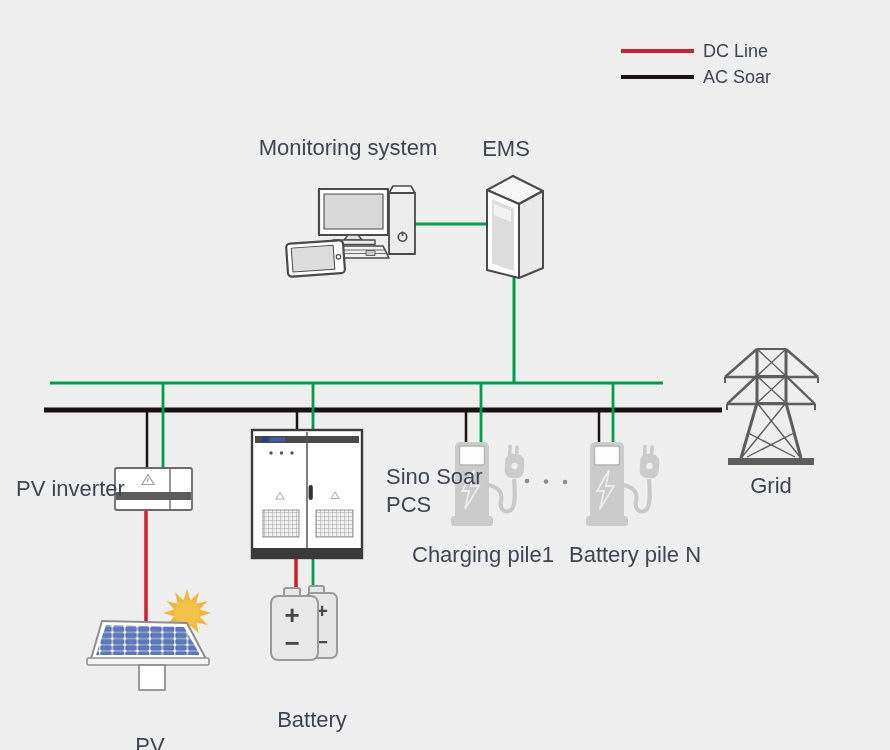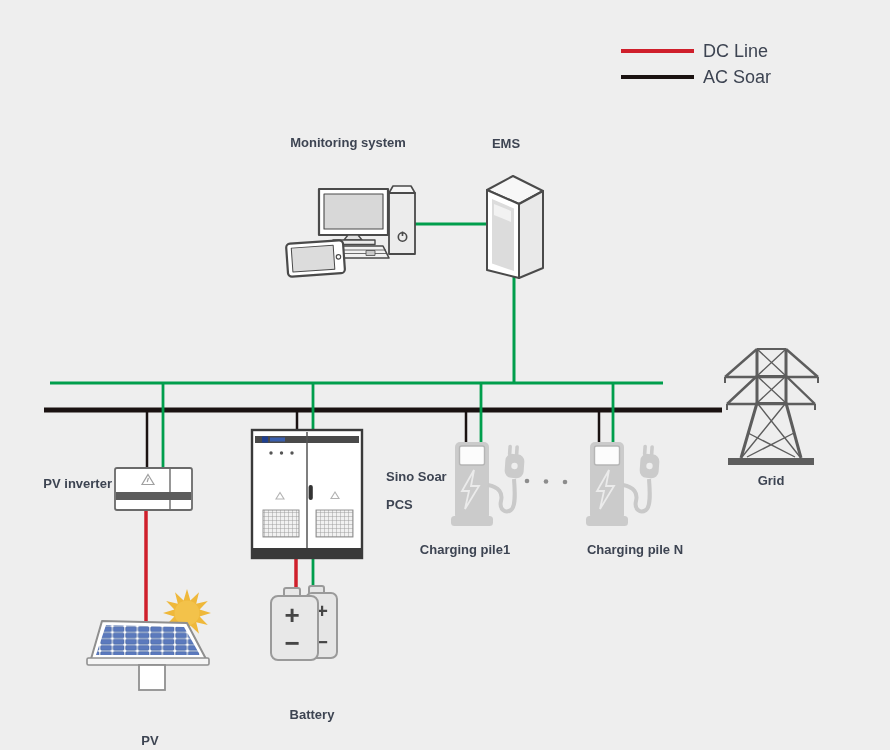--- a/index.html
+++ b/index.html
@@ -11,28 +11,28 @@
   }
   
   .legend{position:absolute;left:621px;top:38px;}
   .legend-row{display:flex;align-items:center;height:26px;}
   .legend-swatch{width:73px;margin-right:9px;flex:0 0 auto;}
   .legend-swatch.dc{height:4px;background:var(--dc_red,#cf1f2b);}
   .legend-swatch.ac{height:4.5px;background:var(--ac_black,#181010);}
   .legend-swatch.comm{height:3.5px;background:var(--comm_green,#009e4c);}
   .legend-label{font-size:18px;font-weight:400;white-space:nowrap;}
   
-  .lbl{position:absolute;font-size:13px;font-weight:700;white-space:nowrap;}
+  .lbl{position:absolute;font-size:22px;font-weight:400;white-space:nowrap;}
   .lbl.center{text-align:center;}
   .lbl.right{text-align:right;}
   .lbl-monitoring{left:258px;top:135px;width:180px;}
   .lbl-ems{left:472px;top:136px;width:68px;}
   .lbl-pvinv{left:16px;top:476px;width:96px;}
   .lbl-pcs{left:386px;top:463px;line-height:28px;}
-  .lbl-pile1{left:400px;top:542px;width:130px;}
+  .lbl-pile1{left:412px;top:542px;width:130px;}
   .lbl-pilen{left:565px;top:542px;width:140px;}
   .lbl-grid{left:738px;top:473px;width:66px;}
   .lbl-pv{left:122px;top:689px;width:56px;margin-top:44px;}
   .lbl-battery{left:269px;top:667px;width:86px;margin-top:40px;}
   
   .comm{stroke:var(--comm_green,#009e4c);}
   .ac{stroke:var(--ac_black,#181010);}
   .dc{stroke:var(--dc_red,#cf1f2b);}
   svg{position:absolute;left:0;top:0;}
   svg text.sign{font-family:"Liberation Sans",sans-serif;font-weight:bold;fill:#464646;}
@@ -208,18 +208,18 @@
   </svg>
 
   <div class="lbl lbl-monitoring center">Monitoring system</div>
   <div class="lbl lbl-ems center">EMS</div>
   <div class="lbl lbl-pvinv right">PV inverter</div>
   <div class="lbl lbl-pcs">
     <span style="display:block">Sino Soar</span>
     <span style="display:block">PCS</span>
   </div>
   <div class="lbl lbl-pile1 center">Charging pile1</div>
-  <div class="lbl lbl-pilen center">Charging pile N</div>
+  <div class="lbl lbl-pilen center">Battery pile N</div>
   <div class="lbl lbl-grid center">Grid</div>
   <div class="lbl lbl-pv center">PV</div>
   <div class="lbl lbl-battery center">Battery</div>
 
 </div>
 
 </body></html>

